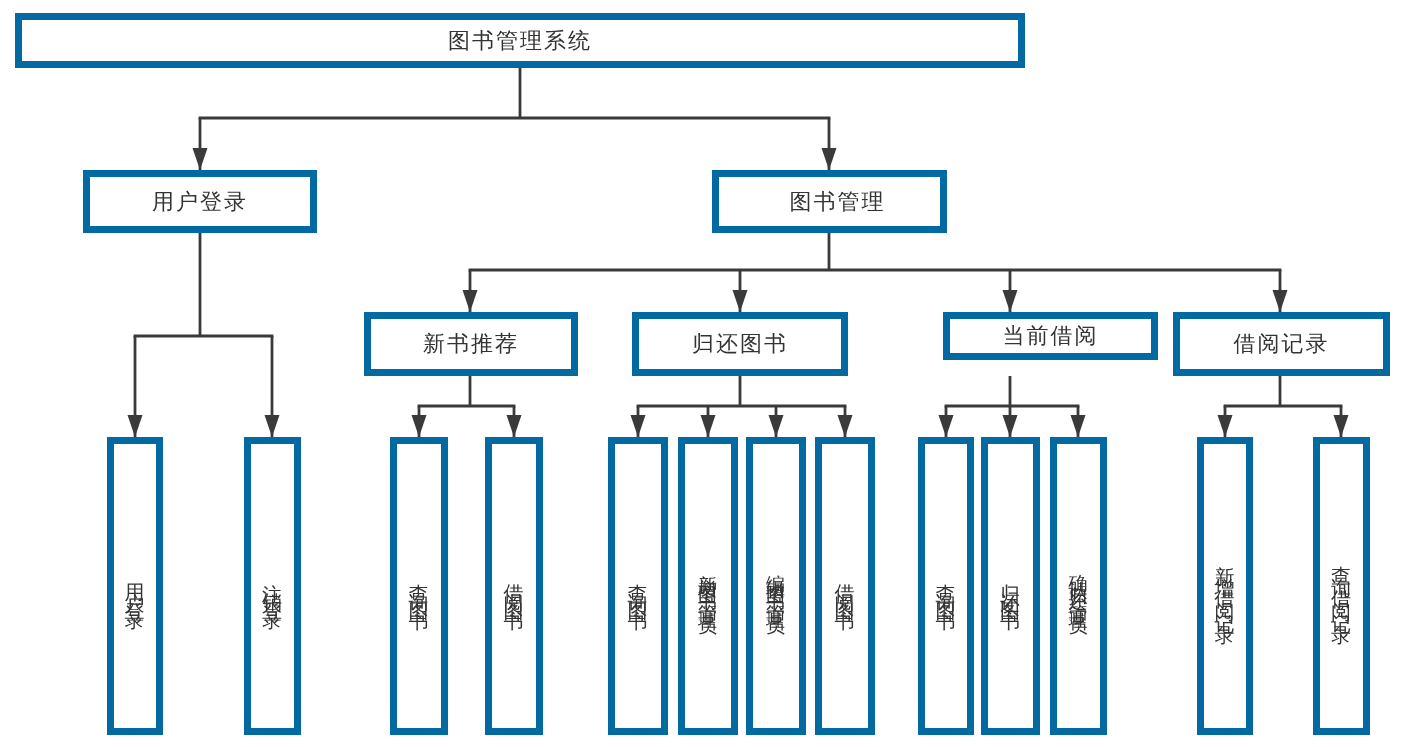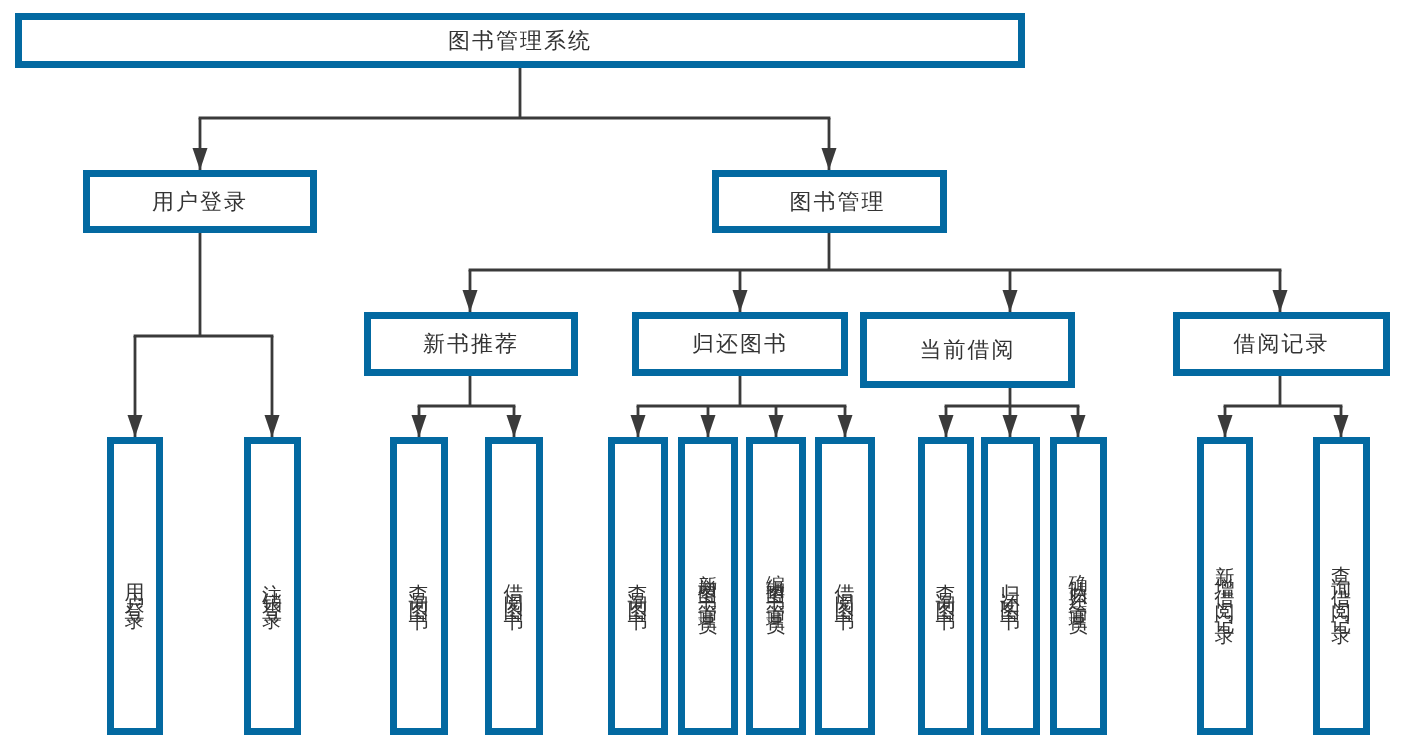--- a/index.html
+++ b/index.html
@@ -105,21 +105,21 @@
     </g>
   </svg>
 
   <div class="node h" style="left:15px; top:13px; width:1010px; height:55px;">图书管理系统</div>
 
   <div class="node h" style="left:83px; top:170px; width:234px; height:63px;">用户登录</div>
   <div class="node h" style="left:712px; top:170px; width:235px; height:63px;padding-left:16px;">图书管理</div>
 
   <div class="node h" style="left:364px; top:312px; width:214px; height:64px;">新书推荐</div>
   <div class="node h" style="left:632px; top:312px; width:216px; height:64px;">归还图书</div>
-  <div class="node h" style="left:860px; top:312px; width:215px; height:76px;">当前借阅</div>
+  <div class="node h" style="left:943px; top:312px; width:215px; height:48px;">当前借阅</div>
   <div class="node h" style="left:1173px; top:312px; width:217px; height:64px;">借阅记录</div>
 
   <div class="node v vt4" style="left:107px; top:437px; width:56px; height:298px;">用户登录</div>
   <div class="node v vt4" style="left:244px; top:437px; width:57px; height:298px;">注销登录</div>
 
   <div class="node v vt4" style="left:390px; top:437px; width:58px; height:298px;">查询图书</div>
   <div class="node v vt4" style="left:485px; top:437px; width:58px; height:298px;">借阅图书</div>
 
   <div class="node v vt4" style="left:608px; top:437px; width:60px; height:298px;">查询图书</div>
   <div class="node v vt8" style="left:678px; top:437px; width:60px; height:298px;">新增图书（管理员）</div>

